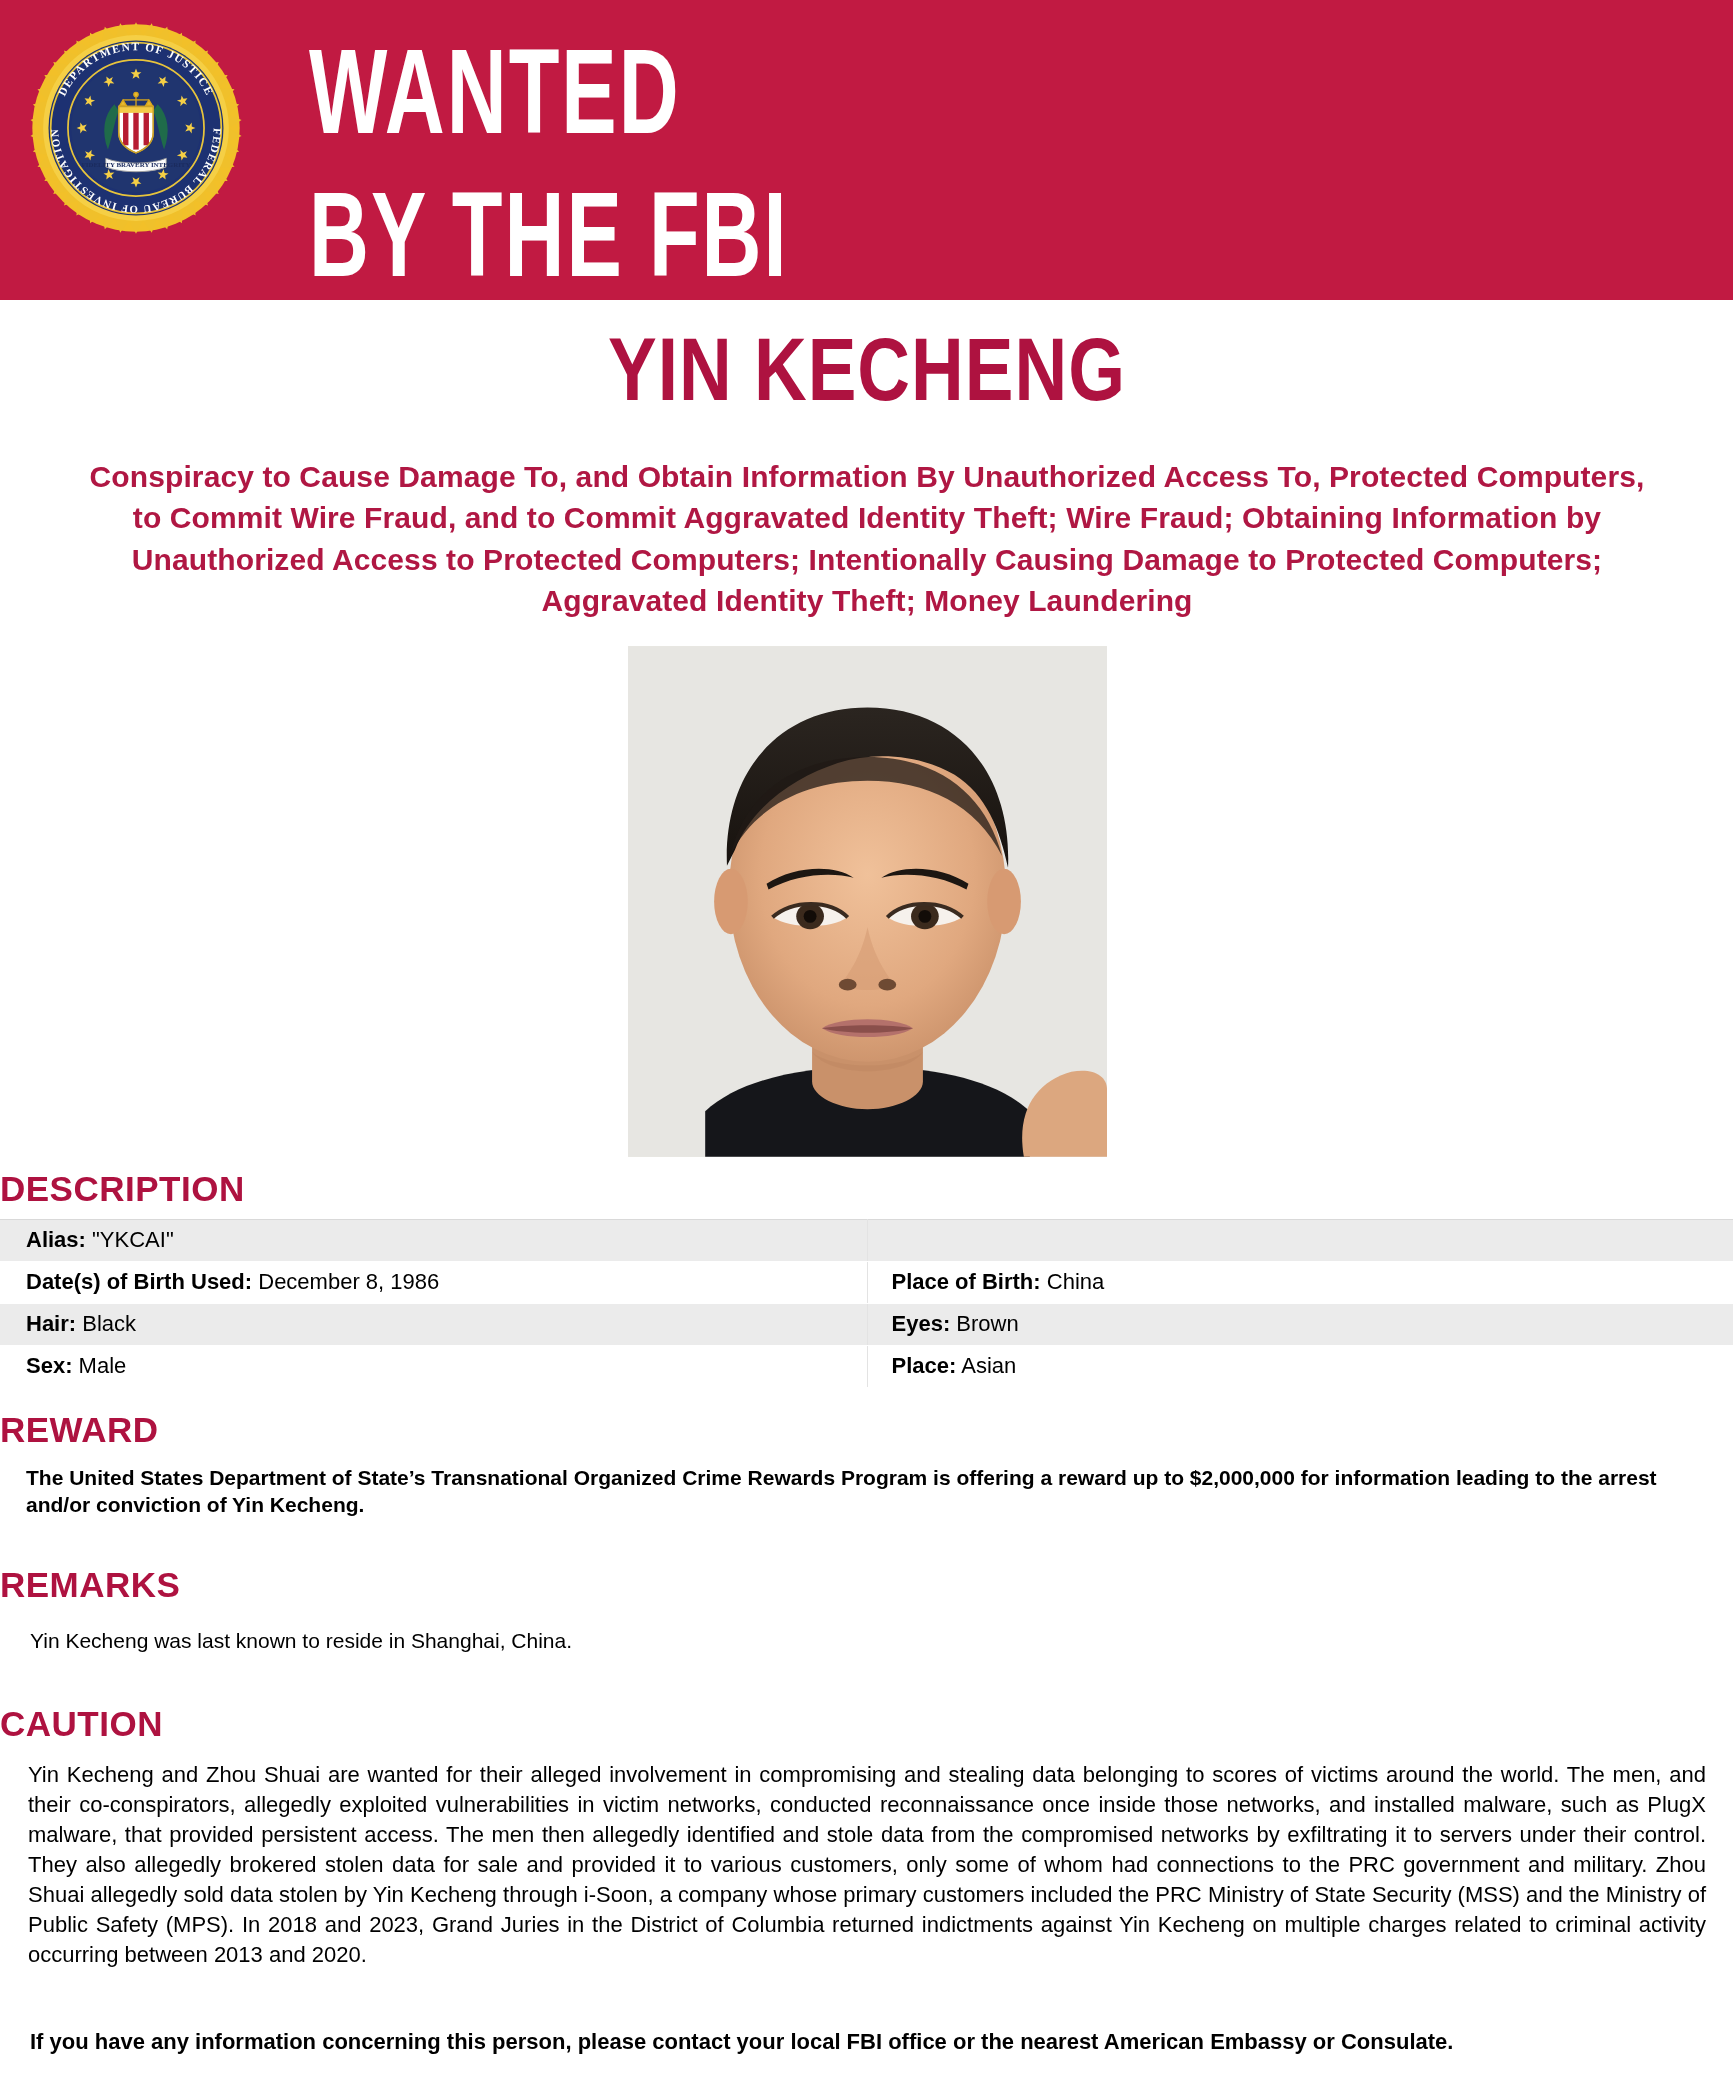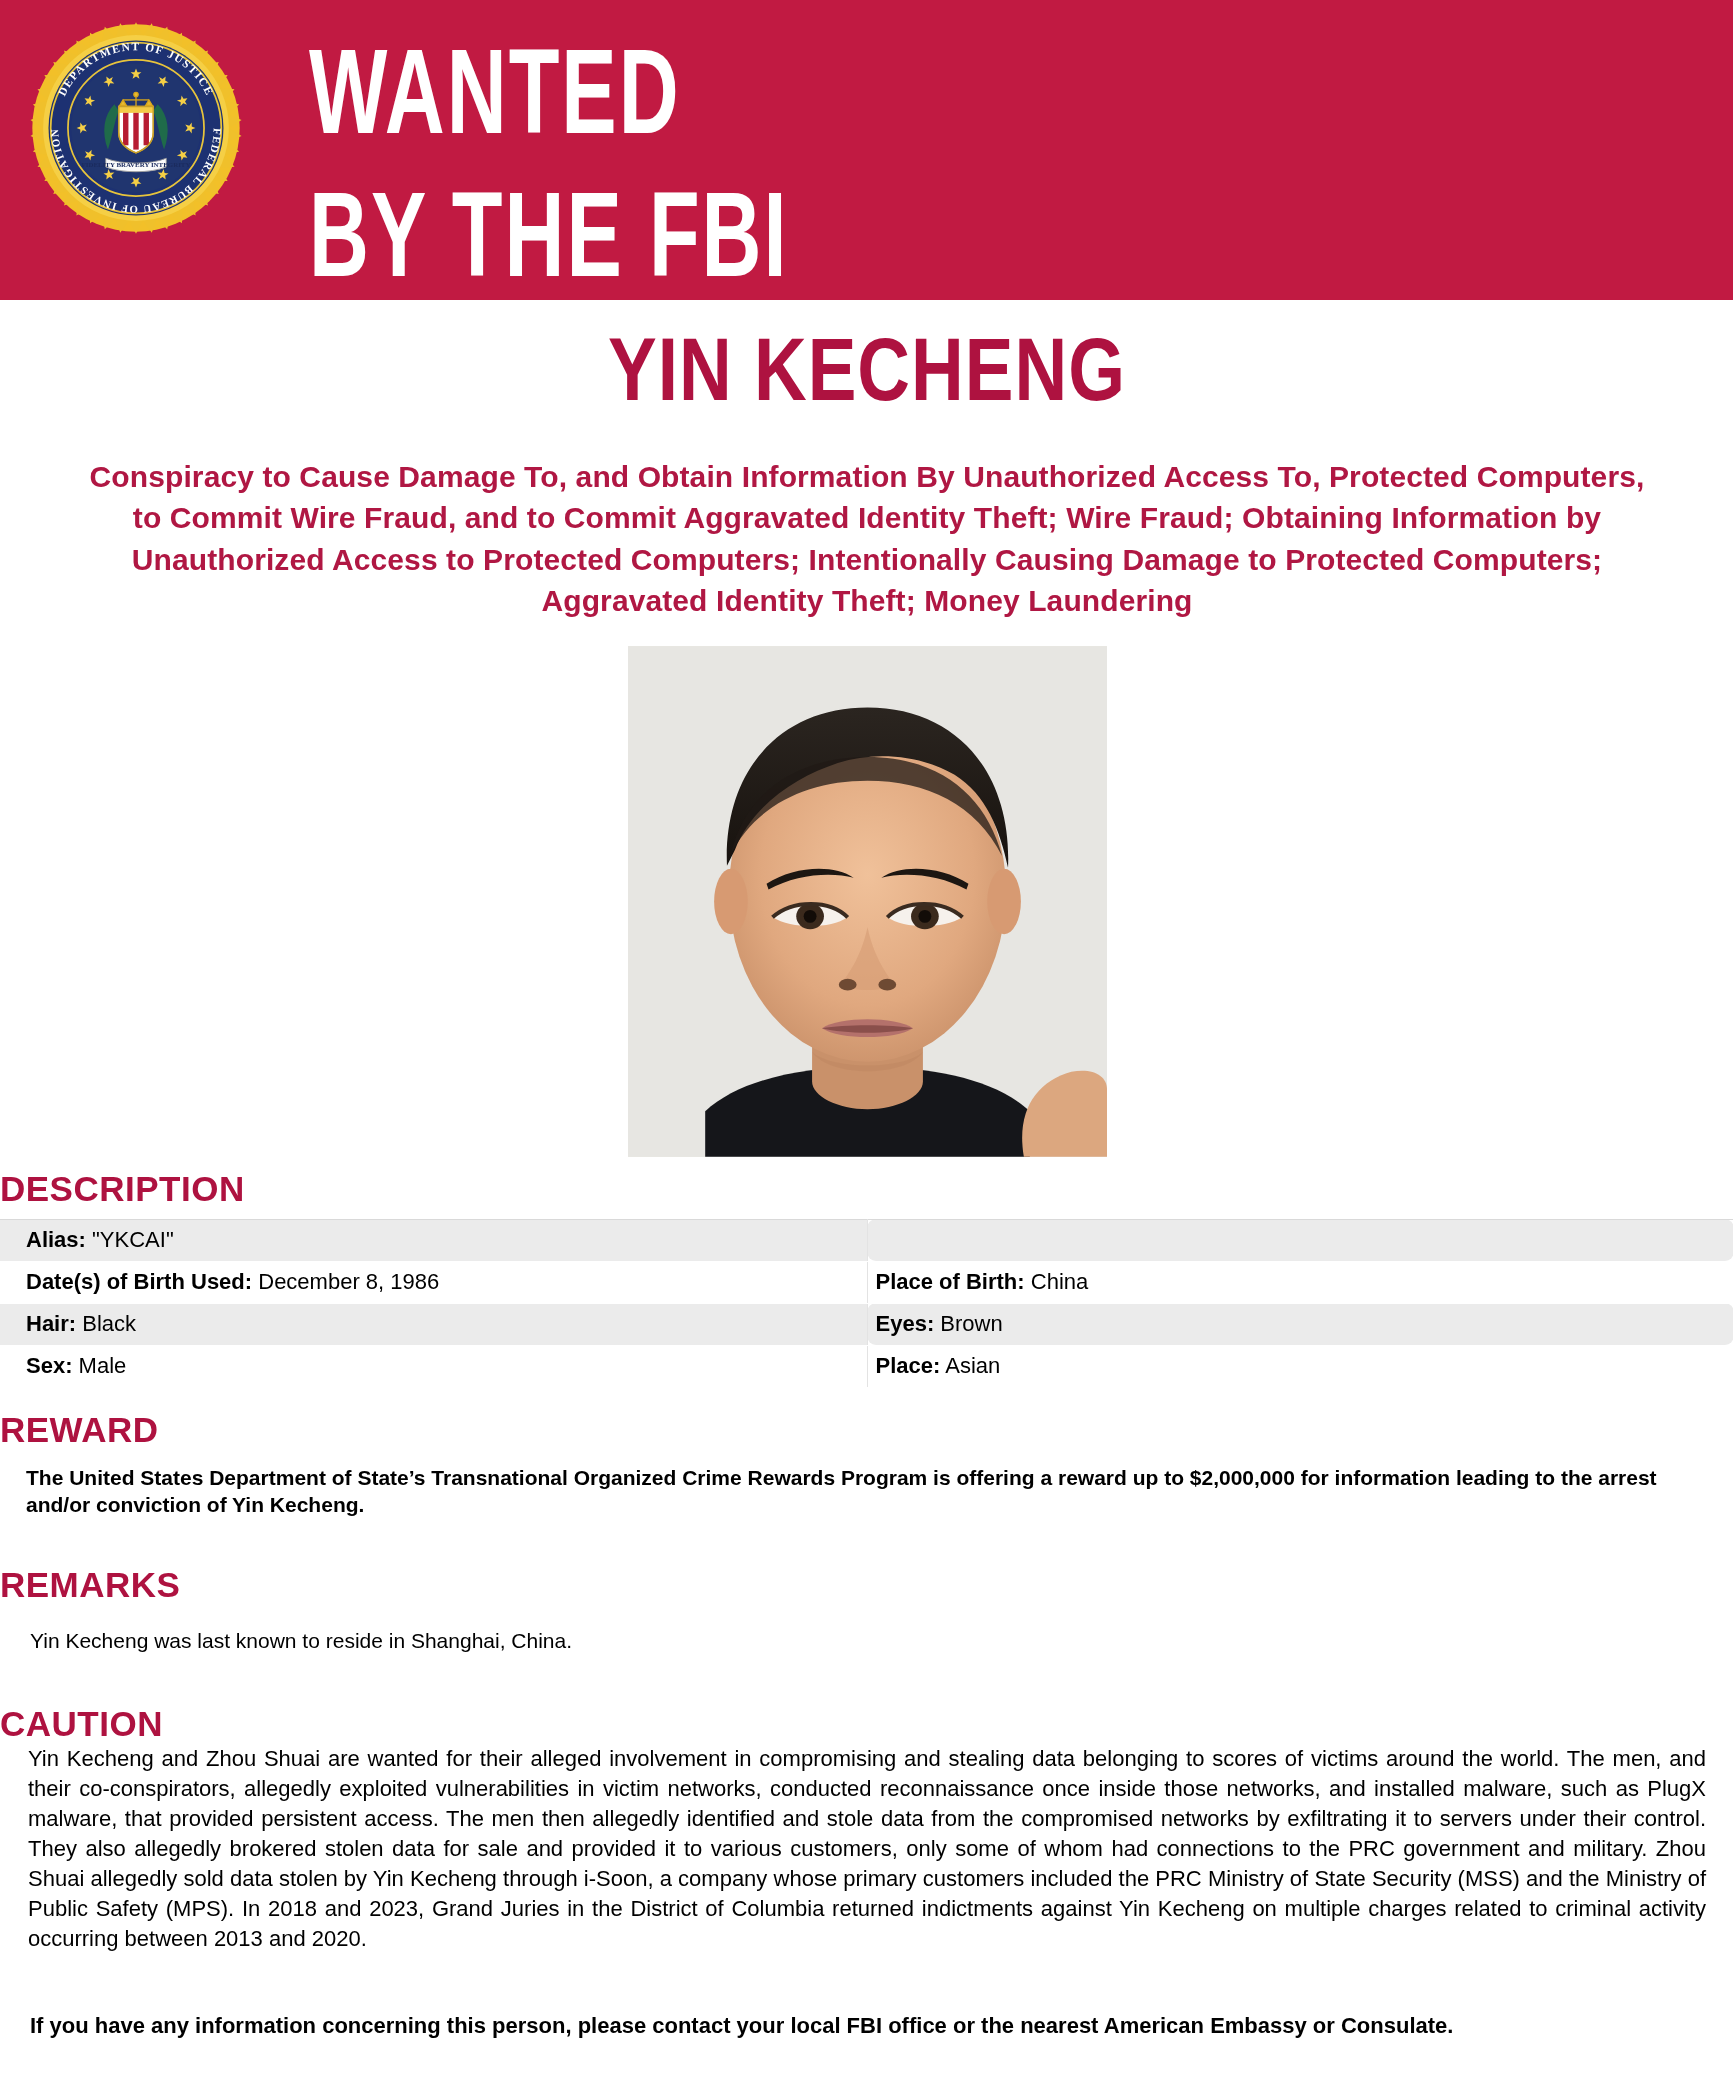--- a/index.html
+++ b/index.html
@@ -99,41 +99,41 @@
   .section-heading {
     text-align: left;
     color: #ae1240;
     font-weight: 700;
     font-size: 35px;
     letter-spacing: 0.5px;
     margin: 12px 0 10px 0;
   }
   .section-heading.reward   { margin-top: 22px; margin-bottom: 14px;}
   .section-heading.remarks  { margin-top: 46px; margin-bottom: 24px;}
-  .section-heading.caution  { margin-top: 51px; margin-bottom: 0;}
+  .section-heading.caution  { margin-top: 51px; margin-bottom: 16px;}
 
   
   .desc-table {
     width: 100%;
     border-collapse: collapse;
     table-layout: fixed;
     border-top: 1px solid #d9d9d9;
     border-bottom: 1px solid #d9d9d9;
   }
   .desc-table td {
     padding: 7px 0 8px 26px;
     font-size: 22px;
     line-height: 1.15;
     vertical-align: middle;
     height: 26px;
     border-bottom: 1px solid #ffffff;
   }
   .desc-table tr.shade td { background: #ebebeb; }
   .desc-table tr.plain td { background: #ffffff; }
-  .desc-table td.col-r { border-left: 1px solid #e3e3e3; padding-left: 8px; border-radius: 9px;}
+  .desc-table td.col-r { border-left: 1px solid #e3e3e3; padding-left: 24px;}
   .lbl { font-weight: 700; }
   .val { font-weight: 400; }
   .reward-text { font-weight: 700; font-size: 21px; line-height: 1.33; padding: 0 26px;}
   .remarks-text { font-weight: 400; font-size: 21px; padding: 0 30px; }
   .caution-text {
     font-weight: 400; font-size: 22px; line-height: 1.36;
     padding: 0 28px; text-align: justify;
   }
 
   

